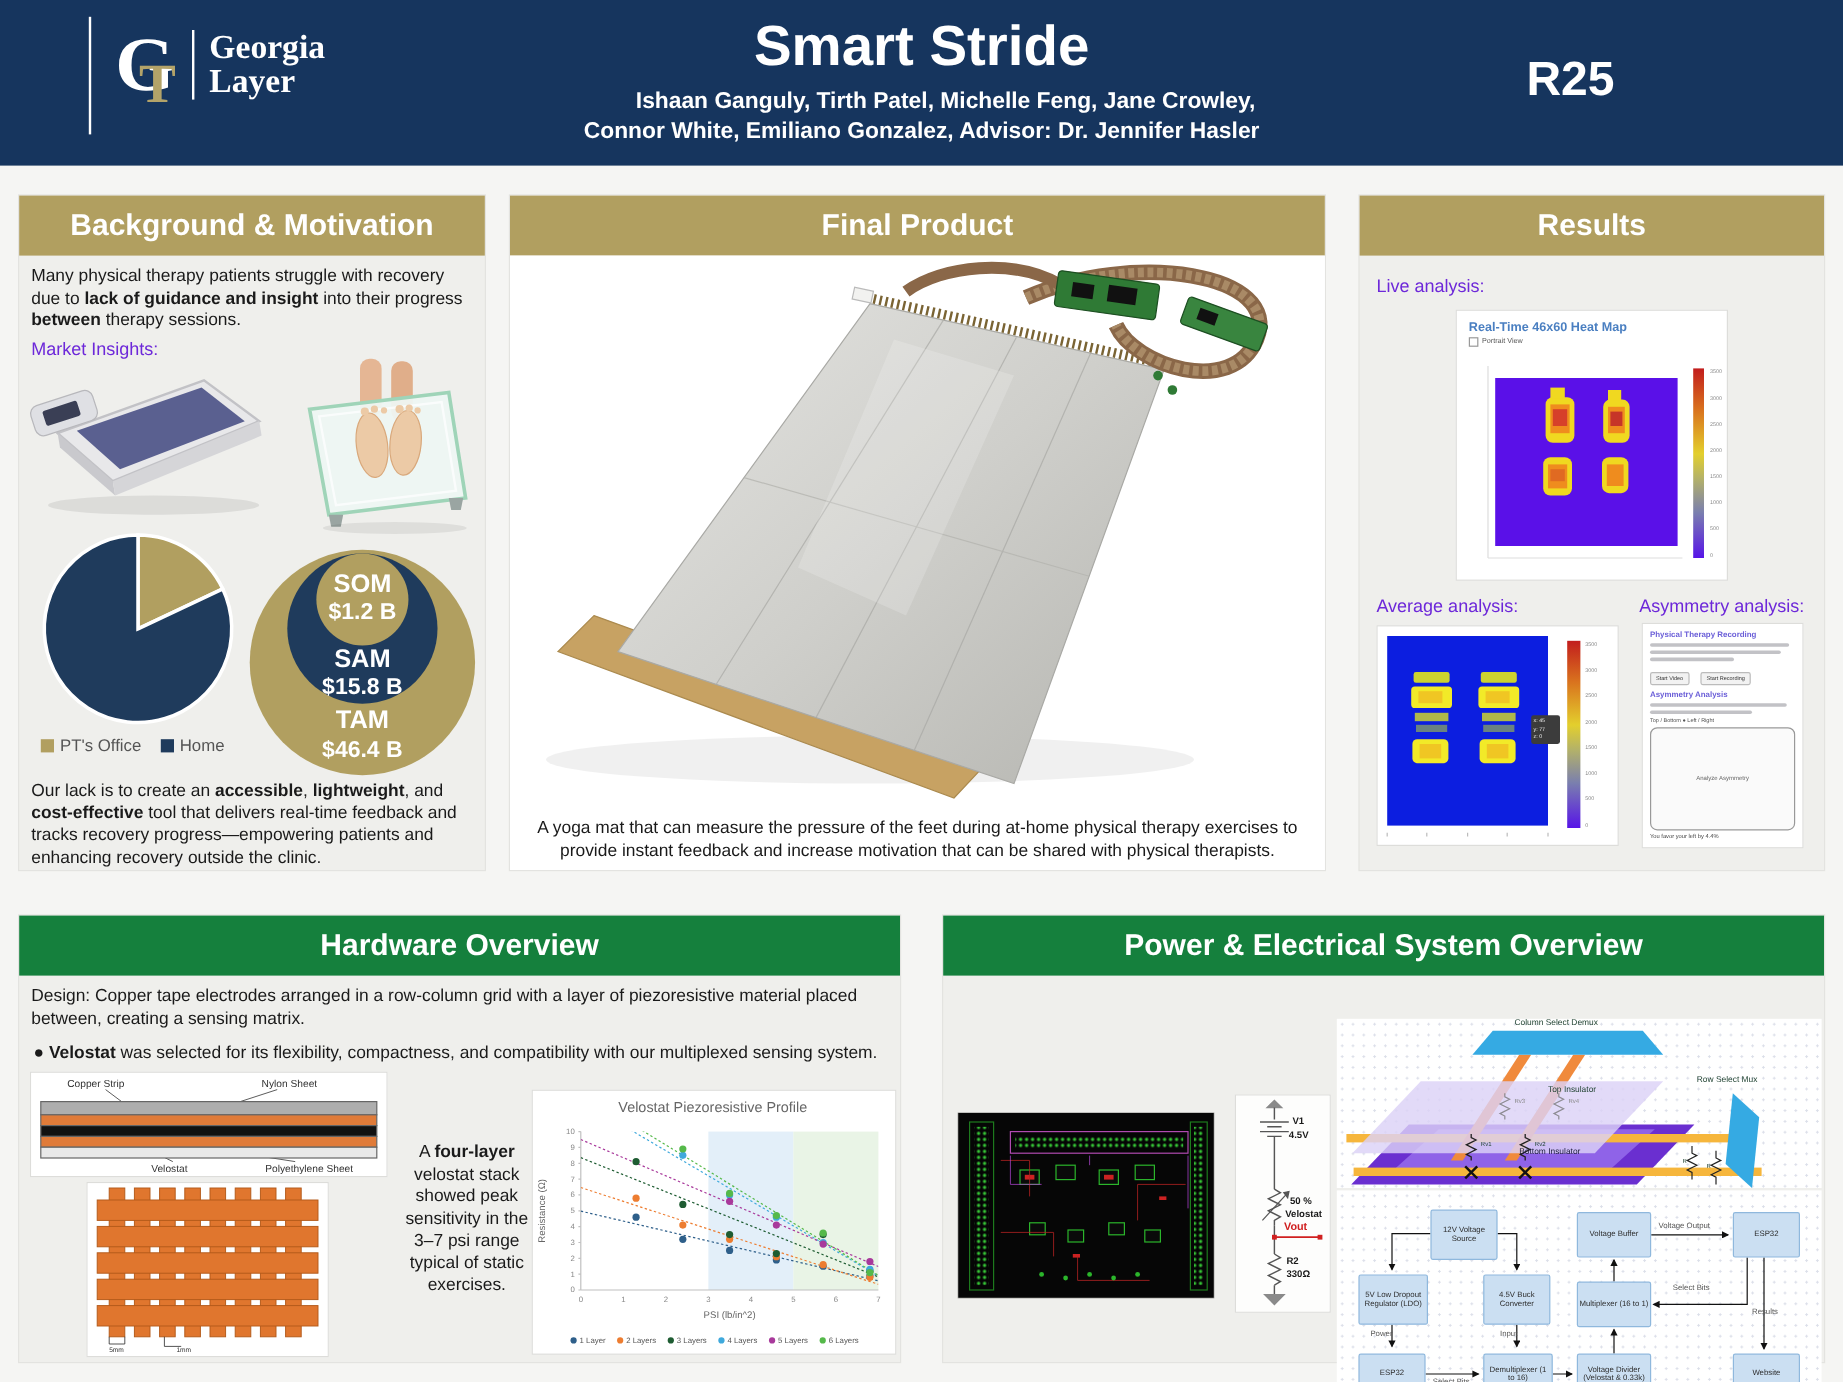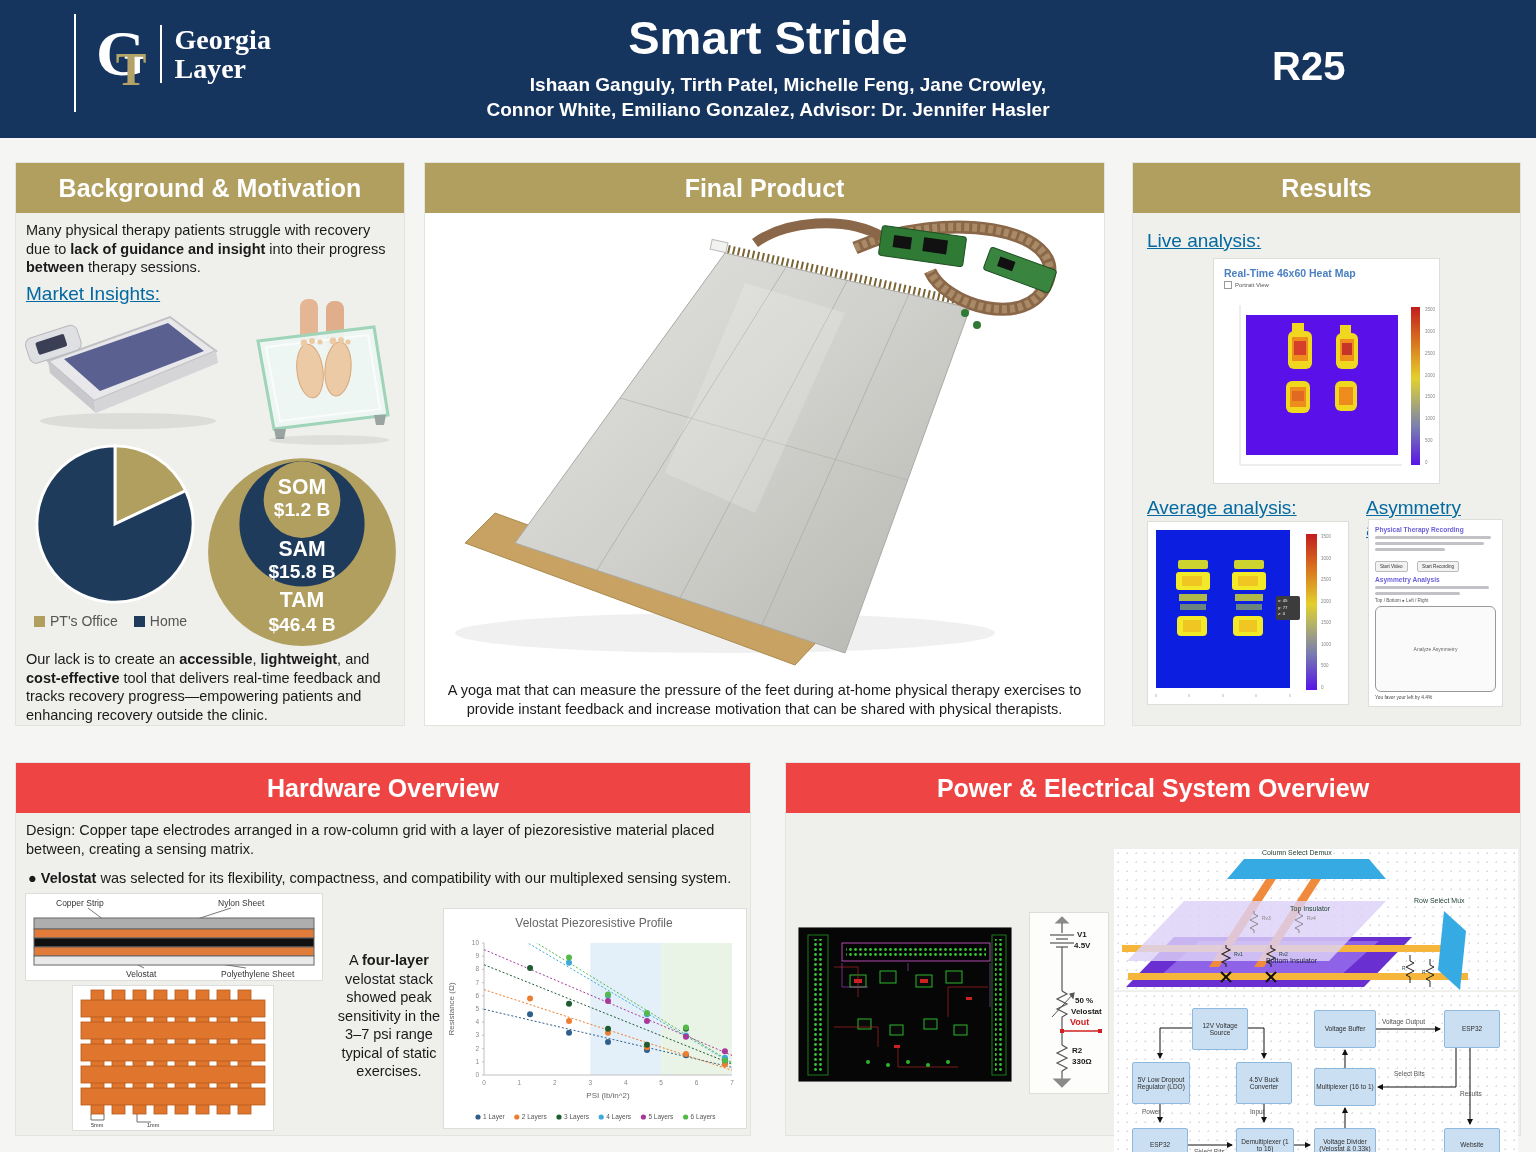--- a/index.html
+++ b/index.html
@@ -12,25 +12,25 @@
   .gtG{font-family:"Liberation Serif",serif;font-weight:bold;font-size:64px;color:#fff;line-height:1;}
   .gtT{font-family:"Liberation Serif",serif;font-weight:bold;font-size:46px;color:#b3a369;margin-left:-30px;position:relative;top:10px;line-height:1;}
   .logo-words{font-family:"Liberation Serif",serif;font-weight:bold;font-size:28px;line-height:1.05;color:#fff;border-left:2px solid #ffffff;padding-left:12px;}
   .ptitle{position:absolute;left:0;top:10px;width:100%;text-align:center;font-size:47px;font-weight:bold;}
   .pauth{position:absolute;left:0;width:100%;text-align:center;font-size:19px;font-weight:bold;}
   .badge{position:absolute;left:1272px;top:44px;font-size:40px;font-weight:bold;}
   
   .panel{position:absolute;background:#efefec;box-shadow:0 0 0 1px #e3e3e0;}
   .phead{height:50px;display:flex;align-items:center;justify-content:center;color:#fff;font-weight:bold;font-size:25px;}
   .gold{background:#b19f60;}
-  .navy{background:#ef4444;}
+  .navy{background:#15803d;}
   .pbody{position:relative;}
   .txt{font-size:14.5px;line-height:1.28;color:#1a1a1a;}
   .b{font-weight:bold;}
-  .ul{text-decoration:underline;font-size:19px;color:#0369a1;}
+  .ul{font-size:15px;color:#6d28d9;}
   .card{background:#fff;border:1px solid #ddddda;}
   .dotted{background-color:#fff;background-image:radial-gradient(#dcdfe9 1px,transparent 1px);background-size:9px 9px;}
   .legend-sq{display:inline-block;width:11px;height:11px;margin-right:5px;position:relative;top:1px;}
   .cbar{background:linear-gradient(180deg,#c21d1d 0%,#d9731e 22%,#e3cf2d 45%,#b4b268 58%,#7a7fae 76%,#5714e8 100%);}
   .cticks{display:flex;flex-direction:column;justify-content:space-between;font-size:4.5px;color:#888;}
   .tline{height:3px;background:#c2c2c6;border-radius:2px;margin:3px 0;}
   .blk{position:absolute;background:#cbdff2;border:1px solid #8fb8dd;border-radius:2px;display:flex;align-items:center;justify-content:center;text-align:center;font-size:6.5px;color:#2d2d2d;padding:1px;box-sizing:border-box;line-height:1.15;}
   .elabel{position:absolute;font-size:6.5px;color:#555;}
   .mlabel{position:absolute;font-size:7px;color:#243;}
   .btnx{display:inline-block;border:1px solid #bbb;border-radius:2px;background:#f2f2f2;color:#333;font-size:4.6px;padding:2px 4px;margin-right:5px;}

